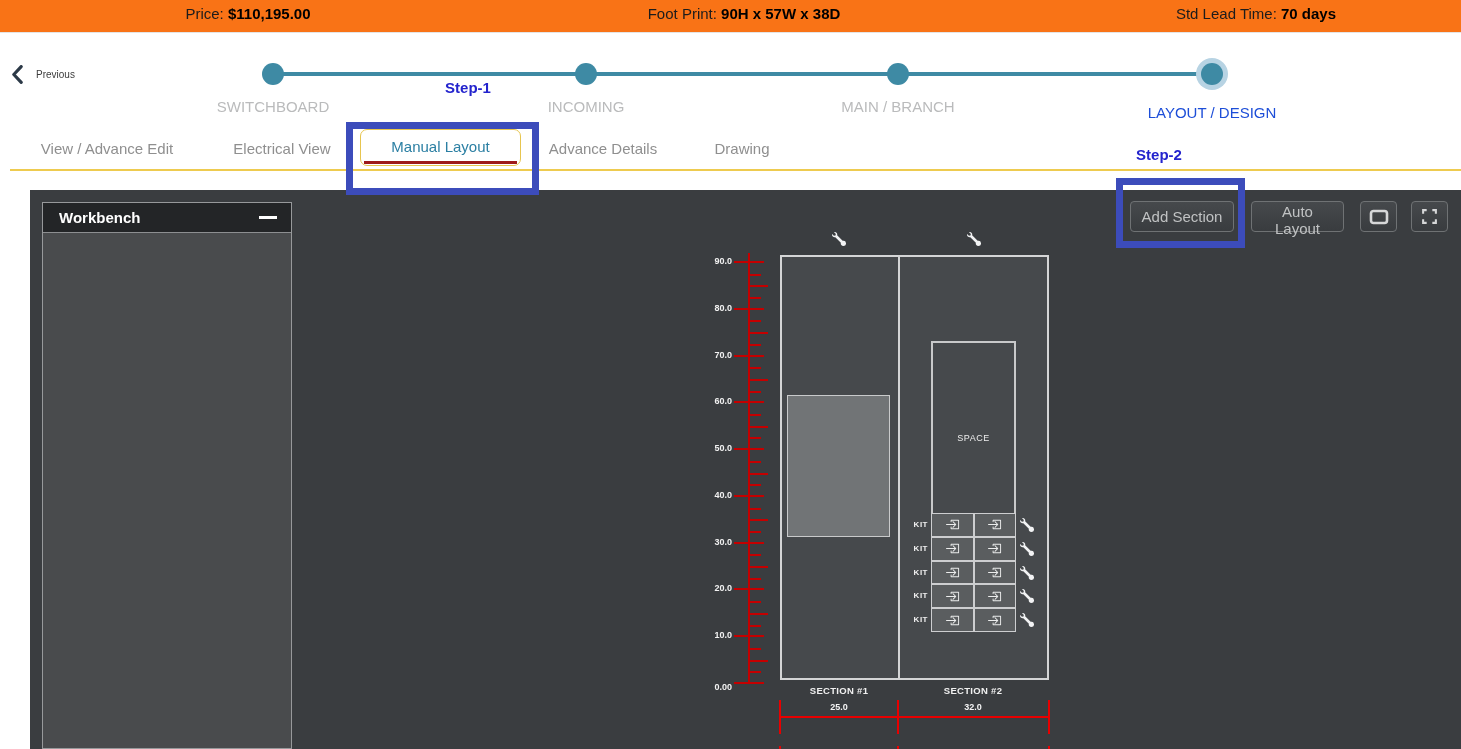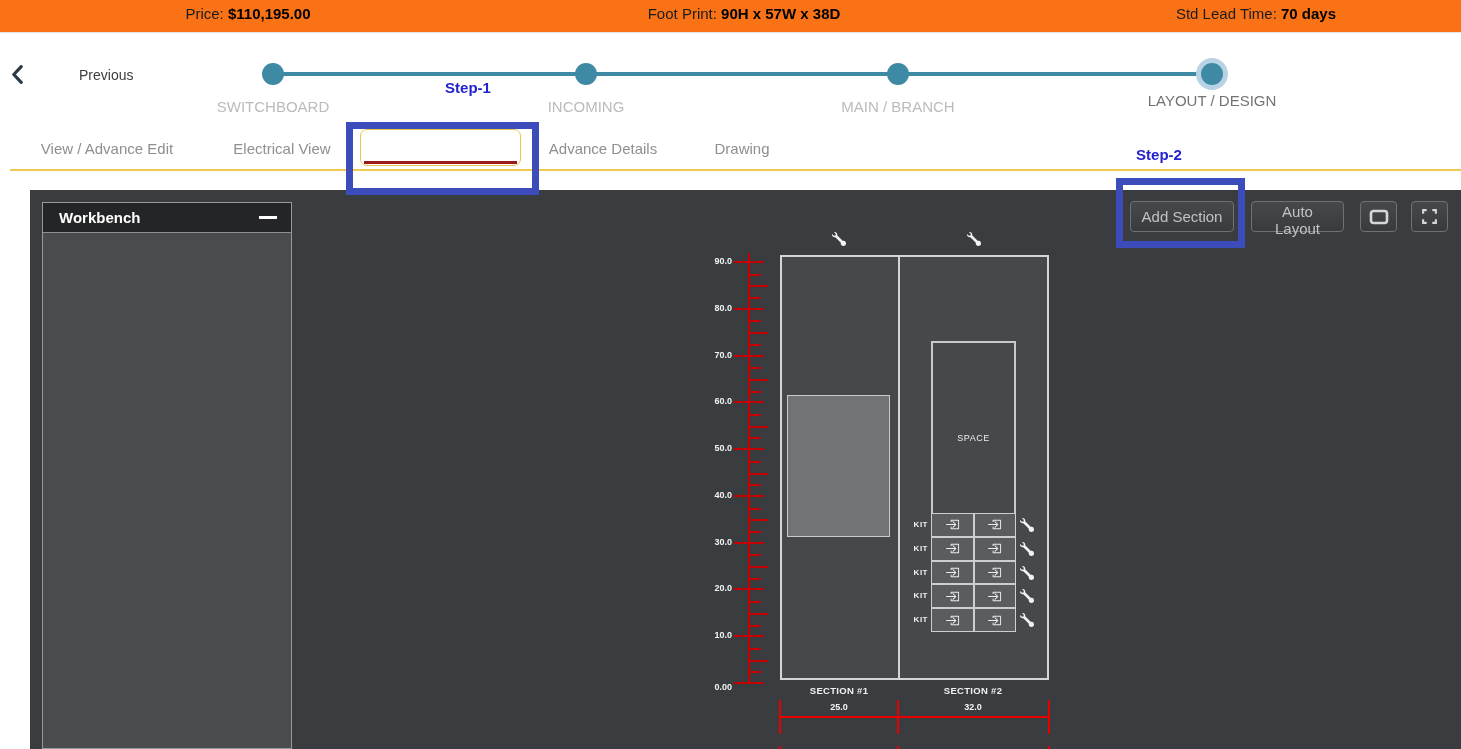--- a/index.html
+++ b/index.html
@@ -10,26 +10,26 @@
   }
 
   
   .topbar { position:absolute; left:0; top:0; width:100%; height:33px; background:#f97316; border-bottom:1px solid #e4e4e4; }
   .info-item { position:absolute; top:5px; transform:translateX(-50%); font-size:15px; color:#1c1c1c; white-space:nowrap; }
   .info-item b { color:#000; }
   #info-price { left:248px; } #info-foot { left:744px; } #info-lead { left:1256px; }
 
   
   .previous { position:absolute; left:12px; top:65px; display:flex; align-items:center; gap:13px; cursor:pointer; }
-  .previous span { font-size:14px; color:#3c3c3c;margin-left:43px; }
+  .previous span { font-size:10px; color:#3c3c3c; }
   .step-line { position:absolute; left:273px; top:72px; width:939px; height:4px; background:#3e8aa4; }
   .node { position:absolute; top:63px; width:22px; height:22px; border-radius:50%; background:#3e8aa4; cursor:pointer; z-index:2; }
   .node.active { box-shadow:0 0 0 5px #b7d3e3; }
   .node-label { position:absolute; top:98px; transform:translateX(-50%); font-size:15px; color:#babbbc; white-space:nowrap; }
-  .node-label.active { color:#737373; top:92px; }
+  .node-label.active { color:#1d4ed8; top:104px; }
   .step-note { position:absolute; transform:translateX(-50%); font-size:15px; font-weight:bold; color:#2323cd; white-space:nowrap; }
   #step1-note { left:468px; top:79px; }
   #step2-note { left:1159px; top:146px; }
 
   
   .tab { position:absolute; top:140px; transform:translateX(-50%); font-size:15px; color:#8f8f8f; white-space:nowrap; cursor:pointer; }
   .active-tab-box { position:absolute; left:360px; top:129px; width:161px; height:37px; border:1px solid #e7c54f; border-radius:7px; background:#fff; cursor:pointer; }
   .active-tab-box .txt { display:block; text-align:center; line-height:33px; font-size:15px; color:#2b7fa3; }
   .active-tab-box .redline { position:absolute; left:3px; right:3px; bottom:1px; height:3px; background:#9e1a1a; }
   .gold-line { position:absolute; left:10px; right:0; top:169px; height:2px; background:#eecb4f; }
@@ -123,20 +123,21 @@
     <div class="node" style="left: 887px;"></div>
     <div class="node-label" style="left: 898px;">MAIN / BRANCH</div>
     <div class="node active" style="left: 1201px;"></div>
     <div class="node-label active" style="left: 1212px;">LAYOUT / DESIGN</div>
   </div>
 
 <div id="tabs-layer">
     <div class="tab" style="left: 107px;">View / Advance Edit</div>
     <div class="tab" style="left: 282px;">Electrical View</div>
     <div class="active-tab-box">
+      <div class="txt">Manual Layout</div>
       <div class="redline"></div>
     </div>
     <div class="tab" style="left: 603px;">Advance Details</div>
     <div class="tab" style="left: 742px;">Drawing</div>
   </div>
 <div class="gold-line"></div>
 
 <div class="canvas">
   <div class="workbench">
     <div class="wb-header">

